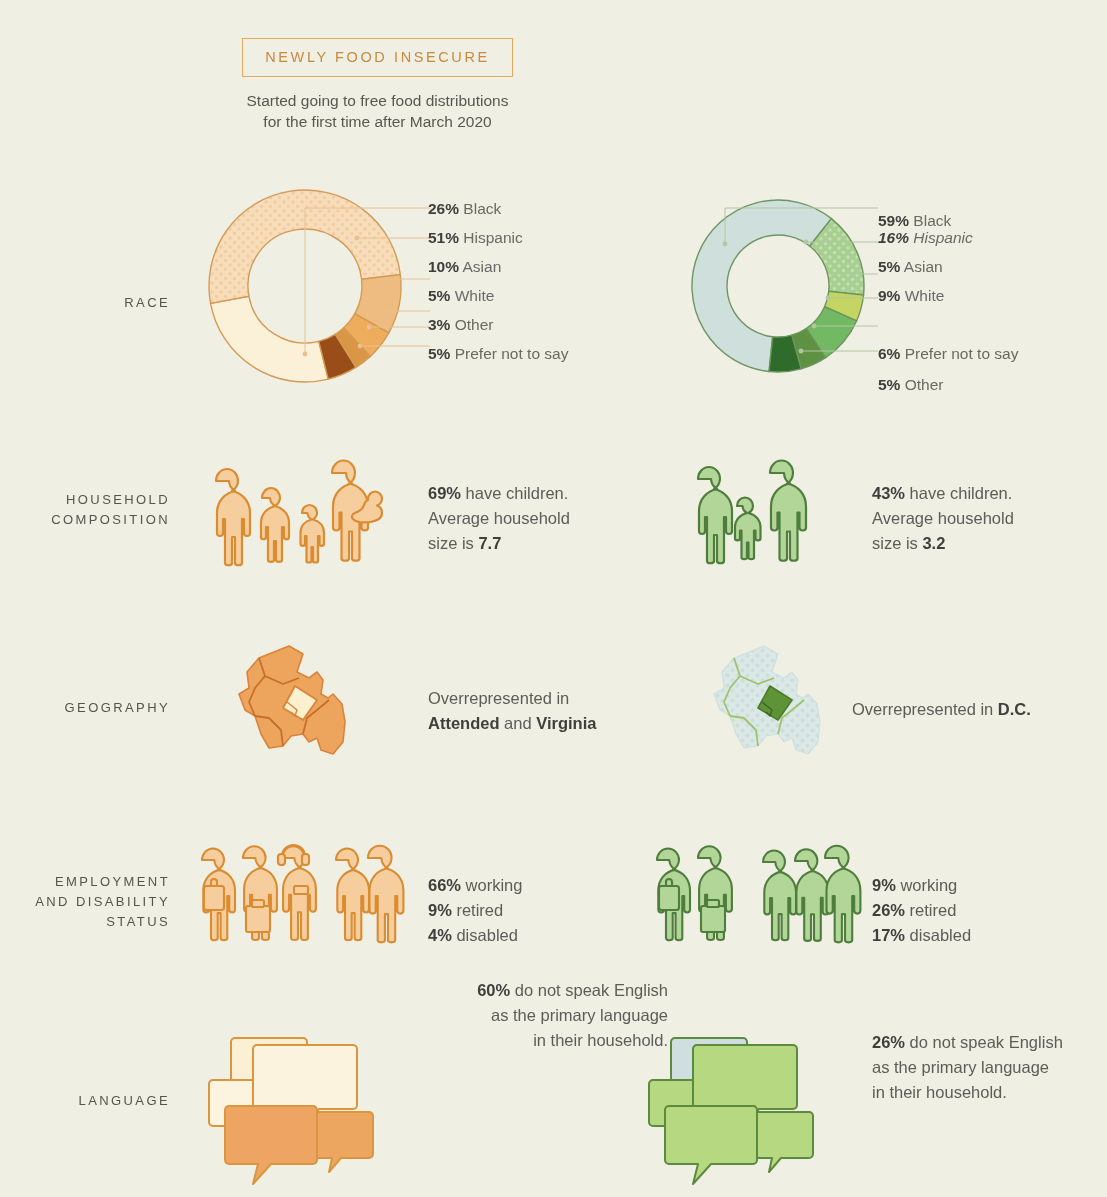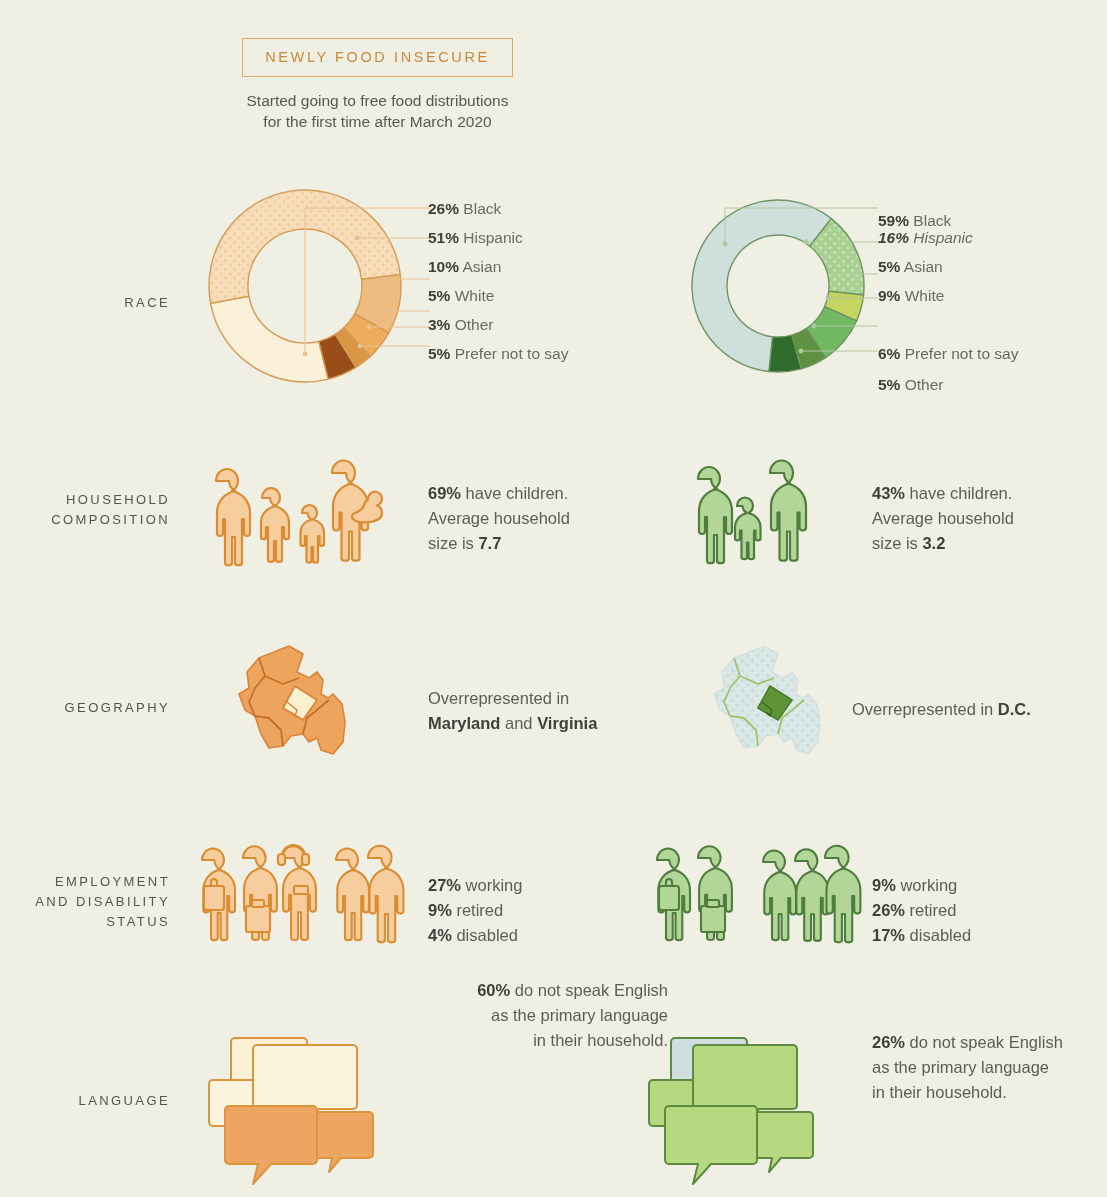--- a/index.html
+++ b/index.html
@@ -298,21 +298,21 @@
 
         <path d="M70,48 L92,62 L78,82 L58,70 Z" fill="#fcf1cf" stroke="#d9843a" stroke-width="1.8"></path>
         <path d="M62,64 L72,72 L70,78 L66,74" fill="none" stroke="#d9843a" stroke-width="1.4"></path>
       </g>
     </svg>
   </div>
 
   <div class="stat" style="left:428px;top:686px;width:230px;">
     <div>Overrepresented in</div>
     <div>
-      <b>Maryland</b><span> and </span><b>Virginia</b>
+      <b>Attended</b><span> and </span><b>Virginia</b>
     </div>
   </div>
 
   <div class="abs" style="left:700px;top:638px;width:160px;height:130px;">
     <svg width="160" height="130" viewBox="0 0 160 130">
       <defs>
         <pattern id="mapDots" width="10" height="10" patternUnits="userSpaceOnUse">
           <rect width="10" height="10" fill="#dbe8e6"></rect>
           <circle cx="2.5" cy="2.5" r="2" fill="#ccdedd"></circle>
           <circle cx="7.5" cy="7.5" r="2" fill="#ccdedd"></circle>
@@ -362,21 +362,21 @@
 
         <path d="M146,24 a11,11.5 0 1,1 22,0 a11,11.5 0 0,1 -6,9.6 c10,2 17,9.6 17,21 l0,19 c0,3.8 -5.8,3.8 -5.8,0 l0,-13.5 l-1.9,0 l0,42 c0,2.9 -6.7,2.9 -6.7,0 l0,-25 l-2.9,0 l0,25 c0,2.9 -6.7,2.9 -6.7,0 l0,-42 l-1.9,0 l0,13.5 c0,3.8 -5.8,3.8 -5.8,0 l0,-19 c0,-11.4 7,-19 17,-21 a11,11.5 0 0,1 -6,-9.6 z"></path>
 
         <path d="M178,22 a11.8,12.3 0 1,1 23.6,0 a11.8,12.3 0 0,1 -6.4,10.2 c10.7,2 18.2,10.2 18.2,22.4 l0,20 c0,4 -6.2,4 -6.2,0 l0,-14.5 l-2,0 l0,44 c0,3 -7.2,3 -7.2,0 l0,-26 l-3.1,0 l0,26 c0,3 -7.2,3 -7.2,0 l0,-44 l-2,0 l0,14.5 c0,4 -6.2,4 -6.2,0 l0,-20 c0,-12.2 7.5,-20.4 18.2,-22.4 a11.8,12.3 0 0,1 -6.4,-10.2 z"></path>
       </g>
     </svg>
   </div>
 
   <div class="stat" style="left:428px;top:873px;width:220px;">
     <div>
-      <b>27%</b><span> working</span>
+      <b>66%</b><span> working</span>
     </div>
     <div>
       <b>9%</b><span> retired</span>
     </div>
     <div>
       <b>4%</b><span> disabled</span>
     </div>
   </div>
 
   <div class="abs" style="left:645px;top:836px;width:225px;height:128px;">

